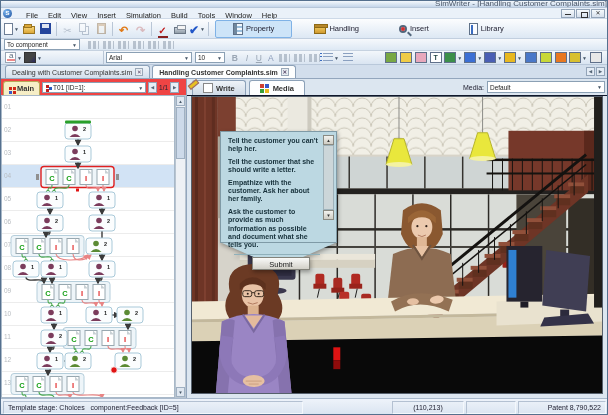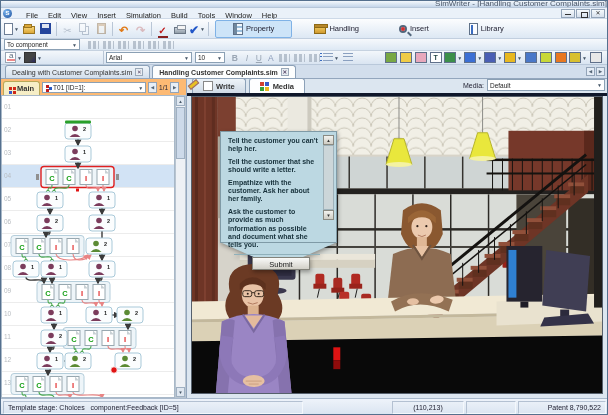--- a/index.html
+++ b/index.html
@@ -71,40 +71,40 @@
 
   
   #doctabs{position:absolute;left:0;top:64px;width:100%;height:14px;background:#d2deec;border-bottom:1px solid #93a6bd;display:flex;align-items:flex-end;padding-left:4px;}
   .dtab{display:flex;align-items:center;gap:3px;font-size:7px;color:#333;border:1px solid #8ca1b8;border-bottom:none;border-radius:3px 3px 0 0;padding:1px 6px;height:13px;background:linear-gradient(#f0f5fa,#d3dfec);margin-right:2px;}
   .dtab.active{background:#fdfefe;font-weight:bold;}
   .dclose{font-size:5.5px;color:#546;border:1px solid #9aa8b8;background:#e8edf2;width:8px;height:8px;line-height:7px;text-align:center;}
   #tabnav{margin-left:auto;display:flex;gap:1px;padding:0 2px 2px 0;}
   .tnbtn{width:9px;height:9px;border:1px solid #93a4b8;background:#e4ecf5;font-size:4.5px;line-height:8px;text-align:center;color:#567;}
 
   
-  #lpanel{position:absolute;left:0;top:78px;width:186px;height:319px;background:#fdba74;border-right:1px solid #93a6bd;}
+  #lpanel{position:absolute;left:0;top:78px;width:186px;height:319px;background:#ef4444;border-right:1px solid #93a6bd;}
   #lhead{position:absolute;left:0;top:0;width:100%;height:16px;display:flex;align-items:center;padding:1px 2px 0 2px;gap:2px;}
   #maintab{display:flex;align-items:center;gap:2px;background:#f6eec6;border:1px solid #b8a858;border-bottom:none;border-radius:3px 3px 0 0;height:14px;padding:0 5px;font-size:7.5px;font-weight:bold;color:#333;}
   .ic-main{width:3px;height:3px;background:#d02818;box-shadow:4px 0 0 #d02818,0 4px 0 #3858c8,4px 4px 0 #d02818;margin-right:3px;}
   #nodesel{flex:1;max-width:104px;}
   .ic-nodechip{width:3px;height:3px;background:#c02020;box-shadow:3px 2px 0 #2858c0,0 4px 0 #c02020;margin:0 4px 2px 1px;}
   #pager{display:flex;align-items:center;gap:2px;font-size:6.5px;color:#223;}
   .pgbtn{width:9px;height:11px;border:1px solid #93a4b8;background:#e8eff6;font-size:4.5px;line-height:10px;text-align:center;color:#567;}
   #lcanvas{position:absolute;left:0;top:16px;right:11px;bottom:0;background:#fff;border:1px solid #a8b8c8;overflow:hidden;}
   .trow{position:relative;height:23px;border-bottom:1px solid #ececec;}
   .trow.sel{background:#d2e3f5;}
   .trow .rn{position:absolute;left:2px;top:7px;font-size:6.5px;color:#b8bcc0;}
   #flowsvg{position:absolute;left:0;top:0;}
   #lscroll{position:absolute;right:0;top:16px;bottom:0;width:11px;background:#eef1f5;border:1px solid #b8c4d0;}
   .sbtn{position:absolute;left:0;width:9px;height:10px;background:#dfe7f0;border:1px solid #9fb0c2;font-size:4.5px;text-align:center;line-height:9px;color:#456;}
   #lthumb{position:absolute;left:0;top:11px;width:9px;height:52px;background:#cddaea;border:1px solid #9fb0c2;}
 
   
   #rpanel{position:absolute;left:186px;top:78px;width:422px;height:319px;background:#dce6f0;}
-  #rtabs{position:absolute;left:0;top:0;width:100%;height:17px;display:flex;align-items:flex-end;padding:0 4px 0 5px;border-bottom:3px solid #0f172a;text-align:right;}
+  #rtabs{position:absolute;left:0;top:0;width:100%;height:17px;display:flex;align-items:flex-end;padding:0 4px 0 5px;border-bottom:1px solid #0f172a;text-align:right;}
   .rtab{display:flex;align-items:center;gap:3px;font-size:7.5px;font-weight:bold;color:#333;border:1px solid #8ca1b8;border-bottom:none;border-radius:3px 3px 0 0;height:15px;padding:0 10px;background:linear-gradient(#eef3f8,#cfdae6);margin-right:3px;}
   .rtab.active{background:#fdfeff;}
   .ic-write{width:10px;height:10px;background:#fff;border:1px solid #888;}
   .ic-write::after{content:"";position:absolute;left:1px;top:3px;width:9px;height:3px;background:#e8c020;transform:rotate(-40deg);border:1px solid #967;}
   .ic-design{width:4px;height:4px;background:#d04030;box-shadow:5px 0 0 #3858c8,0 5px 0 #38a038,5px 5px 0 #e8b820;margin:0 6px 5px 0;}
   #mediabox{margin-left:auto;display:flex;align-items:center;gap:3px;margin-bottom:2px;}
   #medialbl{font-size:7px;color:#223;}
   #mediasel{width:118px;height:12px;}
   #dcanvas{position:absolute;left:4px;top:17px;width:412px;height:298px;border:1px solid #56606c;background:#111;}
   #scene{display:block;width:100%;height:100%;}

